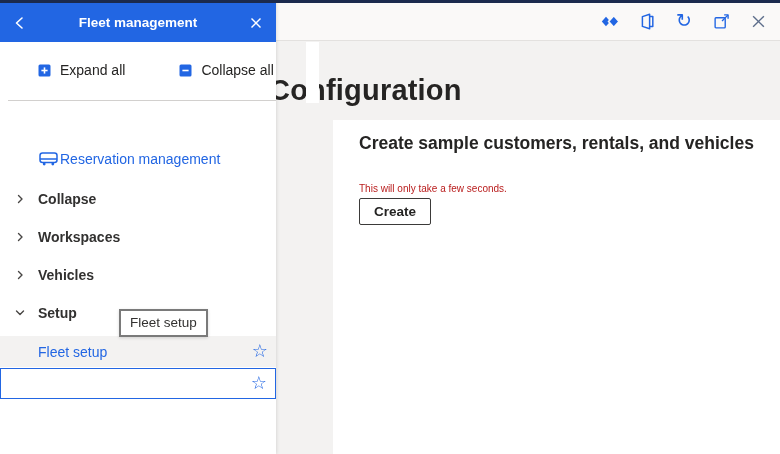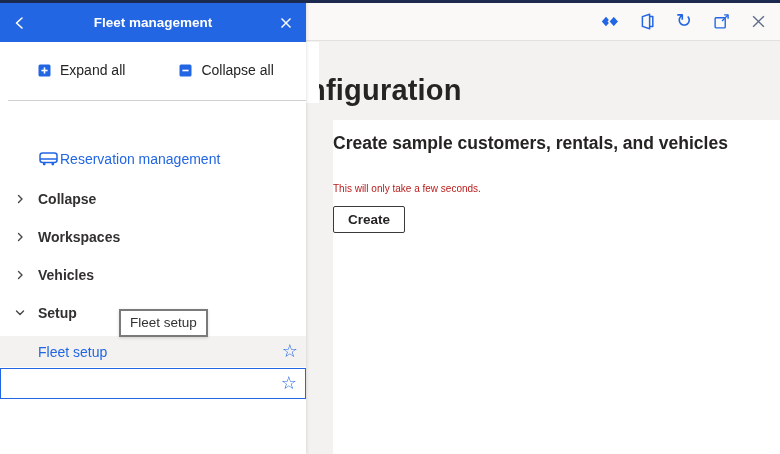--- a/index.html
+++ b/index.html
@@ -35,34 +35,34 @@
     position: absolute; left: 269px; top: 74px;
     font-size: 29px; font-weight: 700; color: #252423; z-index: 1;
     letter-spacing: 0.2px;
   }
   .nav-remnant {
     position: absolute; left: 306px; top: 42px; width: 13px; height: 61px;
     background: #ffffff; z-index: 2;
   }
   .card {
     position: absolute; left: 333px; top: 120px; right: 0; bottom: 0;
-    background: #ffffff; z-index: 1; padding: 13px 0;
+    background: #ffffff; z-index: 1; padding: 13px 26px;
   }
   .card-title { font-size: 17.5px; font-weight: 700; color: #252423; }
   .card-desc  { margin-top: 29px; font-size: 10px; color: #b91c1c; }
   .create-btn {
-    margin-top: 12px; display: inline-block;
+    margin-top: 4px; display: inline-block;
     font-family: "Liberation Sans", sans-serif;
     font-size: 13.5px; font-weight: 700; color: #252423;
     background: #ffffff; border: 1px solid #3b3a39; border-radius: 2px;
     padding: 5px 14px; cursor: pointer;
   }
   
   .panel {
-    position: absolute; left: 0; top: 0; bottom: 0; width: 306px;
+    position: absolute; left: 0; top: 0; bottom: 0; width: 276px;
     background: #ffffff; z-index: 10;
     box-shadow: 1px 0 3px rgba(0,0,0,0.10);
   }
   .panel-header {
     position: absolute; top: 3px; left: 0; right: 0; height: 39px;
     background: #2266E3; display: flex; align-items: center;
     justify-content: center;
   }
   .panel-title { color: #ffffff; font-size: 13.5px; font-weight: 600; }
   .hdr-btn {

